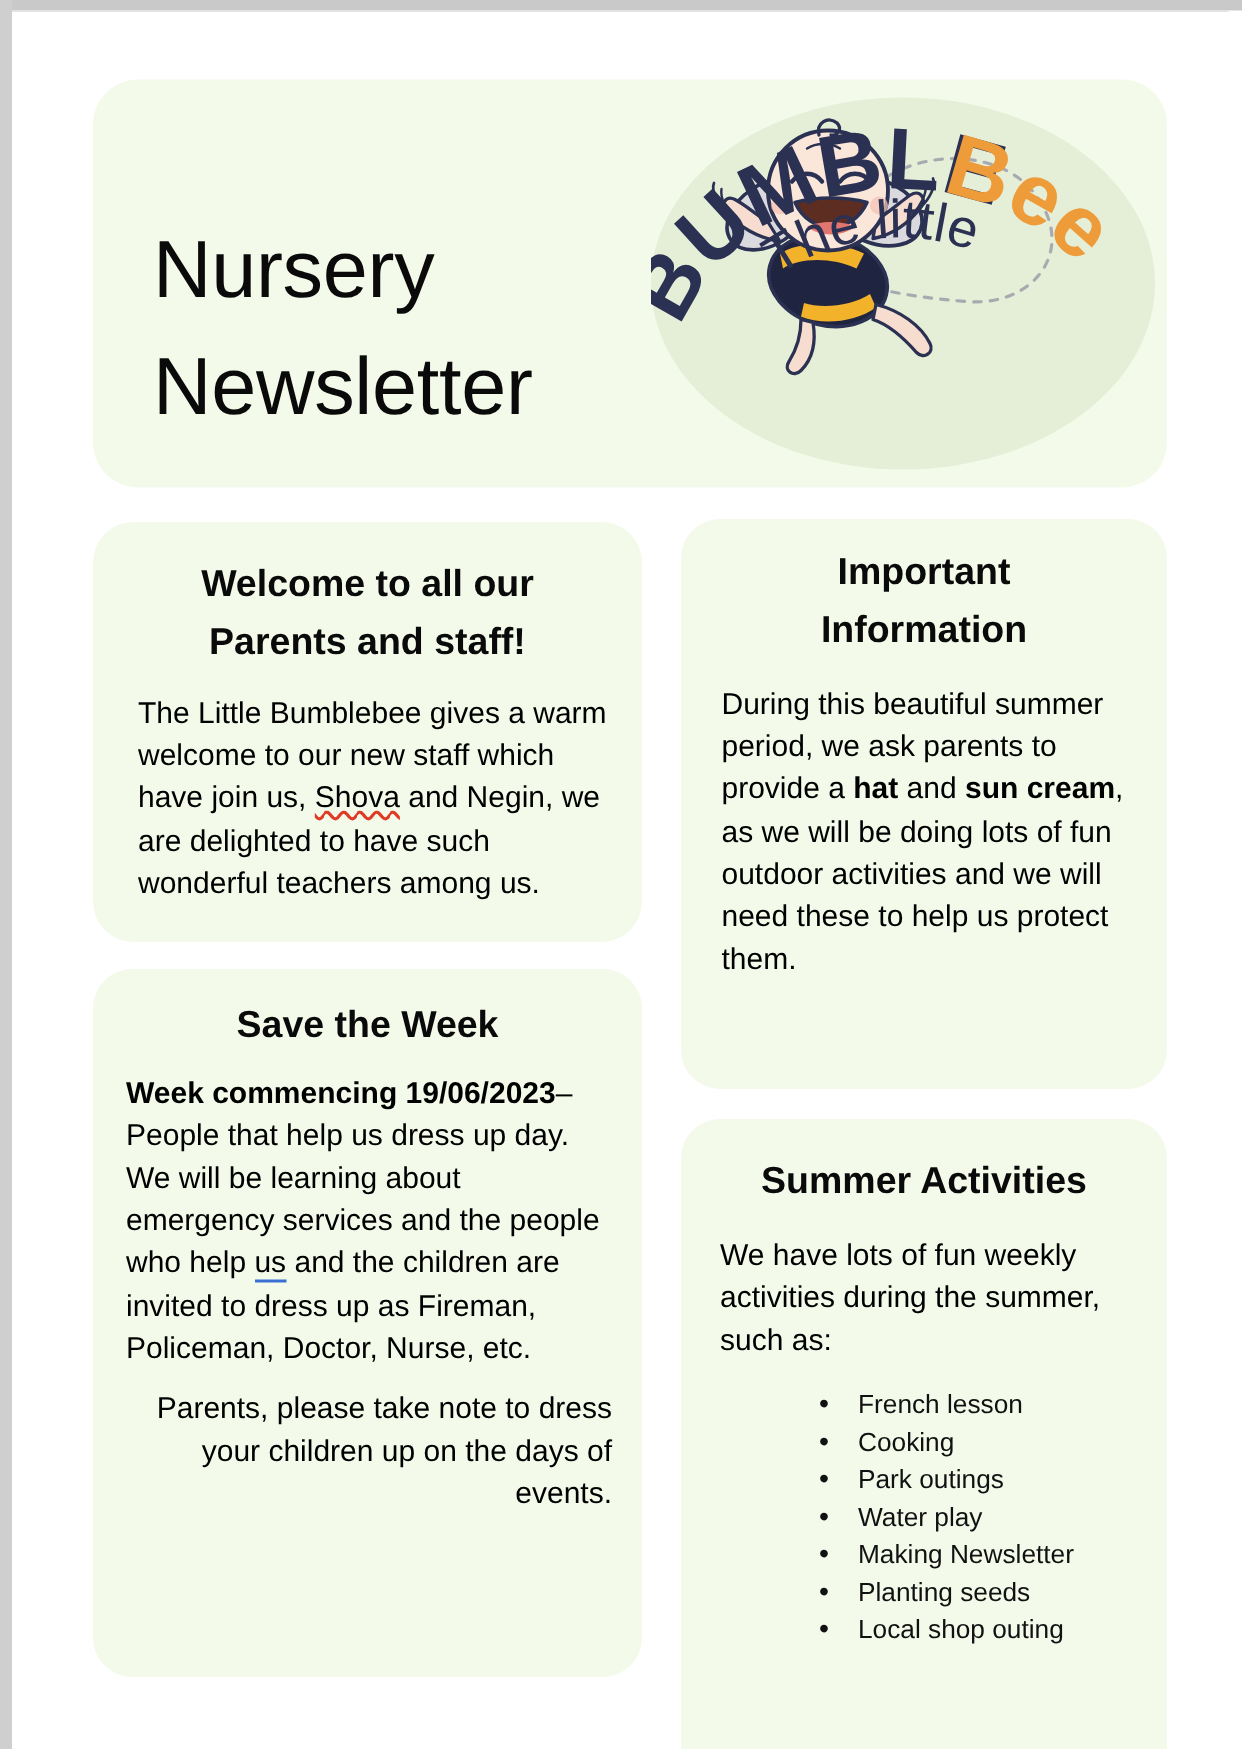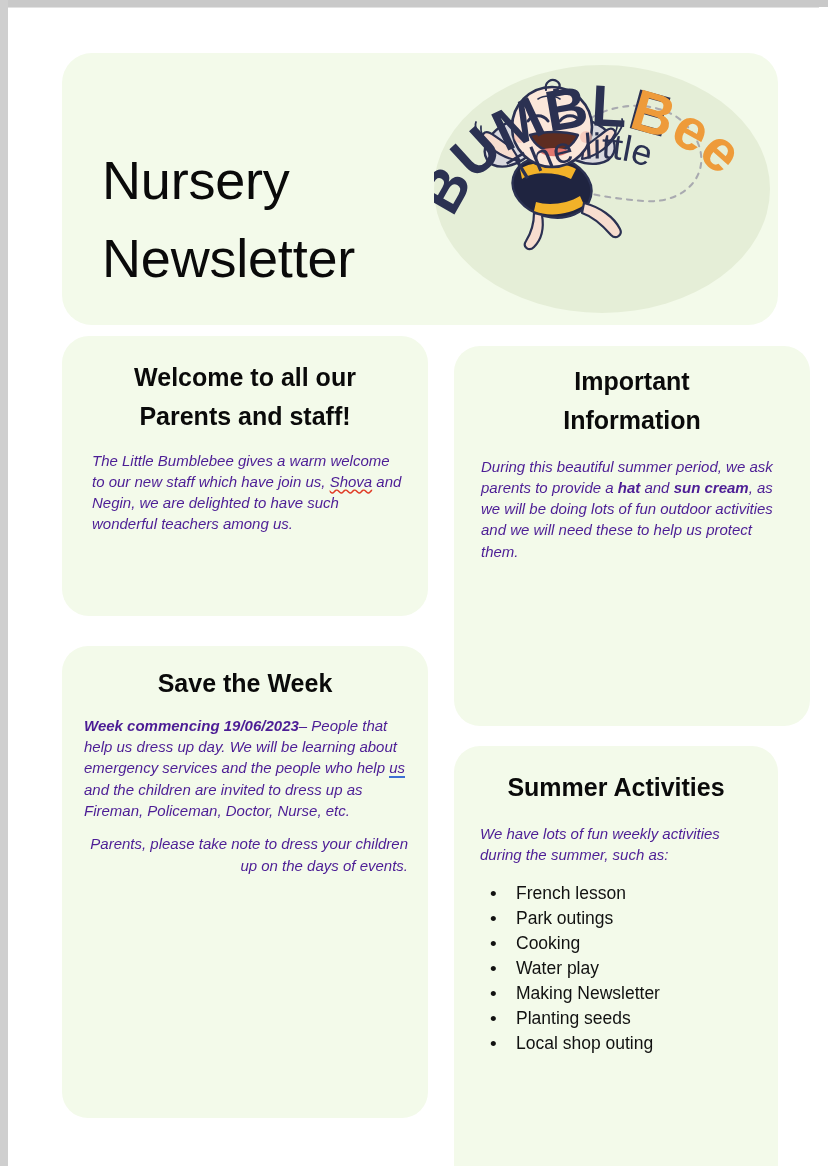--- a/index.html
+++ b/index.html
@@ -69,44 +69,43 @@
   #logo-ellipse {
     position: absolute;
     left: 0; top: 0;
     width: 336px; height: 248px;
     background: #e5eed7;
     border-radius: 50%;
   }
   #logo-svg { position: absolute; left: 0; top: 0; }
 
   
-  #panel-welcome   { left: 53px;  top: 328px; width: 366px; height: 280px; border-radius: 27px; }
-  #panel-important { left: 445px; top: 338px; width: 356px; height: 380px; }
+  #panel-welcome   { left: 53px;  top: 340px; width: 366px; height: 280px; border-radius: 27px; }
+  #panel-important { left: 445px; top: 338px; width: 324px; height: 380px; }
   #panel-savedate  { left: 53px;  top: 638px; width: 366px; height: 472px; }
   #panel-summer    { left: 445px; top: 738px; width: 324px; height: 456px; }
 
   .panel-heading {
     margin: 0;
     font-weight: 700;
     font-size: 25px;
     line-height: 1.55;
     color: #0a0a0a;
     text-align: center;
   }
   #panel-welcome   .panel-heading { padding: 22px 24px 0; font-size: 25px; }
   #panel-important .panel-heading { padding: 16px 26px 0; font-size: 25px; }
   #panel-savedate  .panel-heading { padding: 18px 24px 0; font-size: 25px; }
   #panel-summer    .panel-heading { padding: 22px 20px 0; font-size: 25px; }
 
   .body-text {
     margin: 0;
-    font-size: 15px;
+    font-size: 20px;
     line-height: 1.42;
-    color: #4c1d95;
-    font-style: italic;
+    color: #000000;
   }
   #panel-welcome   .body-text { padding: 14px 22px 0 30px; }
   #panel-important .body-text { padding: 16px 20px 0 27px; }
   #panel-savedate  .body-text { padding: 12px 20px 0 22px; }
   #panel-summer    .body-text { padding: 16px 22px 0 26px; }
   #savedate-para2 { padding-top: 15px; text-align: right; }
 
   b.strong { font-weight: 700; }
 
   
@@ -117,21 +116,21 @@
   }
   
   .grammar-hint {
     border-bottom: 2px double #3b6fd4;
     padding-bottom: 0px;
   }
 
   
   #activities-list {
     margin: 16px 4px 0 0;
-    padding: 0 0 0 36px;
+    padding: 0 0 0 92px;
     list-style: none;
   }
   #activities-list li {
     position: relative;
     font-size: 17.5px;
     line-height: 1.43;
     color: #111111;
     padding-left: 26px;
   }
   #activities-list li::before {
@@ -233,22 +232,22 @@
       <h2 class="panel-heading">Save the Week</h2>
       <p class="body-text"><b class="strong">Week commencing 19/06/2023</b><span>– People that help us dress up day. We will be learning about emergency services and the people who help </span><span class="grammar-hint">us</span><span> and the children are invited to dress up as Fireman, Policeman, Doctor, Nurse, etc.</span></p>
       <p class="body-text" id="savedate-para2">Parents, please take note to dress your children up on the days of events.</p>
     </div>
 
     <div class="panel" id="panel-summer">
       <h2 class="panel-heading">Summer Activities</h2>
       <p class="body-text">We have lots of fun weekly activities during the summer, such as:</p>
       <ul id="activities-list">
           <li>French lesson</li>
+          <li>Cooking</li>
           <li>Park outings</li>
-          <li>Cooking</li>
           <li>Water play</li>
           <li>Making Newsletter</li>
           <li>Planting seeds</li>
           <li>Local shop outing</li>
         </ul>
     </div>
 
   </div>
 </div>
 

